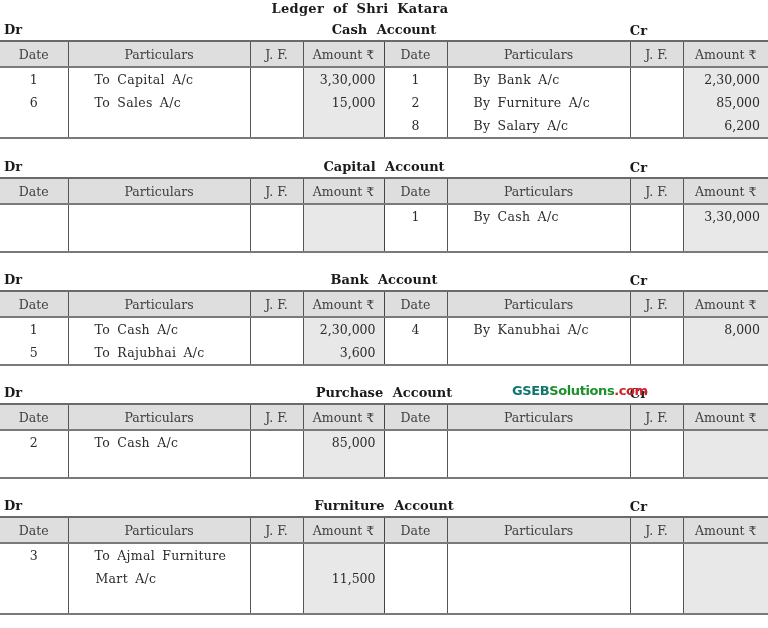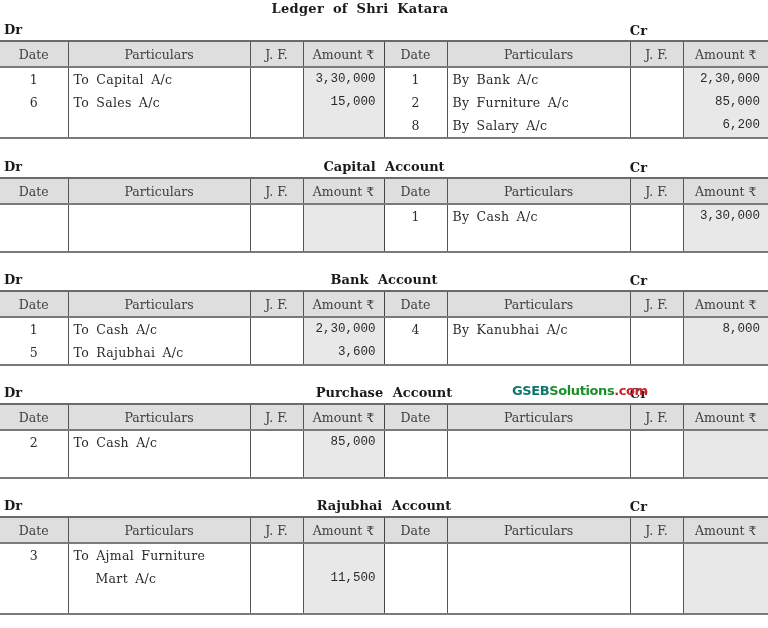--- a/index.html
+++ b/index.html
@@ -16,36 +16,37 @@
   th { background: #dedede; font-weight: normal; height: 24px; padding: 0;
        border-top: 2px solid #6a6a6a; border-bottom: 2px solid #7a7a7a; color: #404040; }
   td { padding: 0; vertical-align: top; }
   th, td { border-left: 1px solid #555; }
   th:first-child, td:first-child { border-left: none; }
   th.sep, td.sep { border-left: 1.5px solid #444; }
   tr.last td { border-bottom: 2px solid #7a7a7a; }
   td.amt { background: #e8e8e8; }
   .cell-line { height: 23px; line-height: 23px; white-space: nowrap; overflow: hidden; }
   .c-date .cell-line { text-align: center; }
-  .c-part .cell-line { padding-left: 5px; word-spacing: 3px; letter-spacing: 0.3px; }
+  .c-part .cell-line { padding-left: 26px; word-spacing: 3px; letter-spacing: 0.3px; }
   .c-part .cell-line.indent { padding-left: 27px; }
-  .c-amt .cell-line { text-align: right; padding-right: 8px; font-family: Liberation Mono, monospace; }
+  .c-amt .cell-line { text-align: right; padding-right: 8px; }
   .watermark { position: absolute; left: 512px; top: 383px; font-family: "DejaVu Sans", "Liberation Sans", sans-serif;
                font-weight: bold; font-size: 13px; letter-spacing: -0.4px; }
   .wm-a { color: #0f766e; } .wm-b { color: #1a8f2a; } .wm-c { color: #d0202a; }
 </style>
 </head>
 <body>
 
 <div class="title">Ledger of Shri Katara</div>
 
 <div id="accounts">
     <div class="acct" style="top: 20px;">
       <div class="acct-head">
         <span class="dr">Dr</span>
+        <span class="name">Cash Account</span>
         <span class="cr">Cr</span>
       </div>
       <table>
         <colgroup>
           <col style="width:68px">
           <col style="width:182px">
           <col style="width:53px">
           <col style="width:81px">
           <col style="width:63px">
           <col style="width:183px">
@@ -307,21 +308,21 @@
               <div class="cell-line"></div>
               <div class="cell-line"></div>
             </td>
           </tr>
         </tbody>
       </table>
     </div>
     <div class="acct" style="top: 496px;">
       <div class="acct-head">
         <span class="dr">Dr</span>
-        <span class="name">Rajubhai Account</span>
+        <span class="name">Furniture Account</span>
         <span class="cr">Cr</span>
       </div>
       <table>
         <colgroup>
           <col style="width:68px">
           <col style="width:182px">
           <col style="width:53px">
           <col style="width:81px">
           <col style="width:63px">
           <col style="width:183px">

